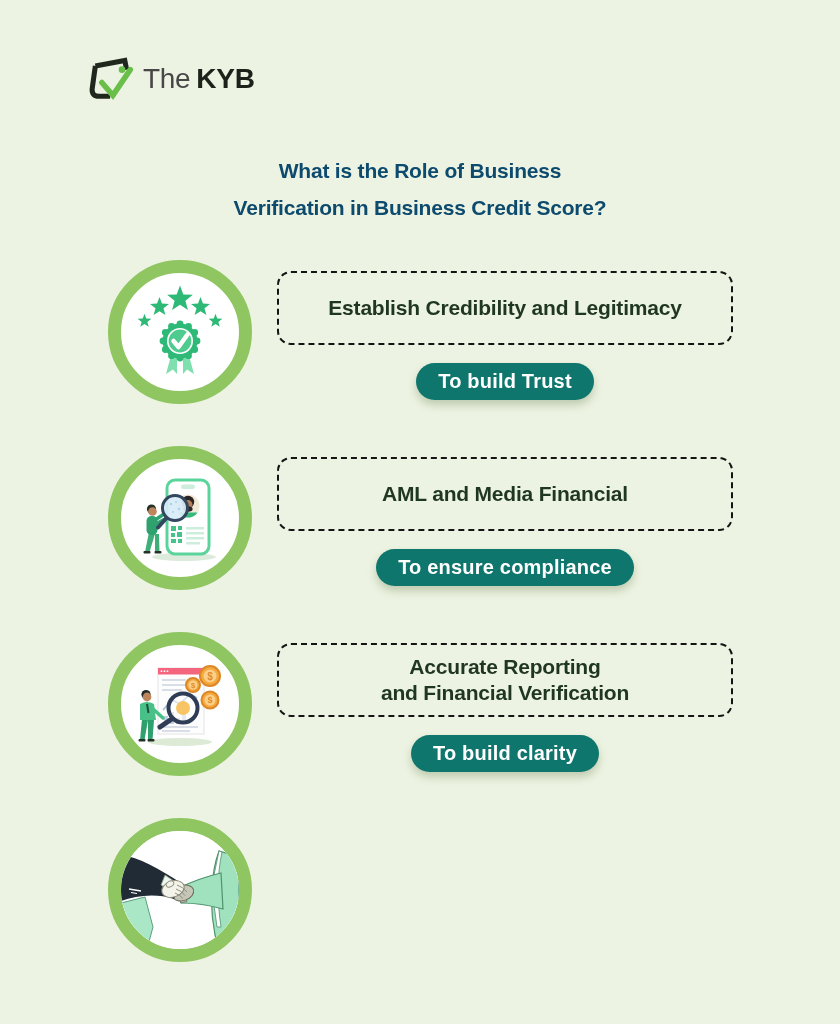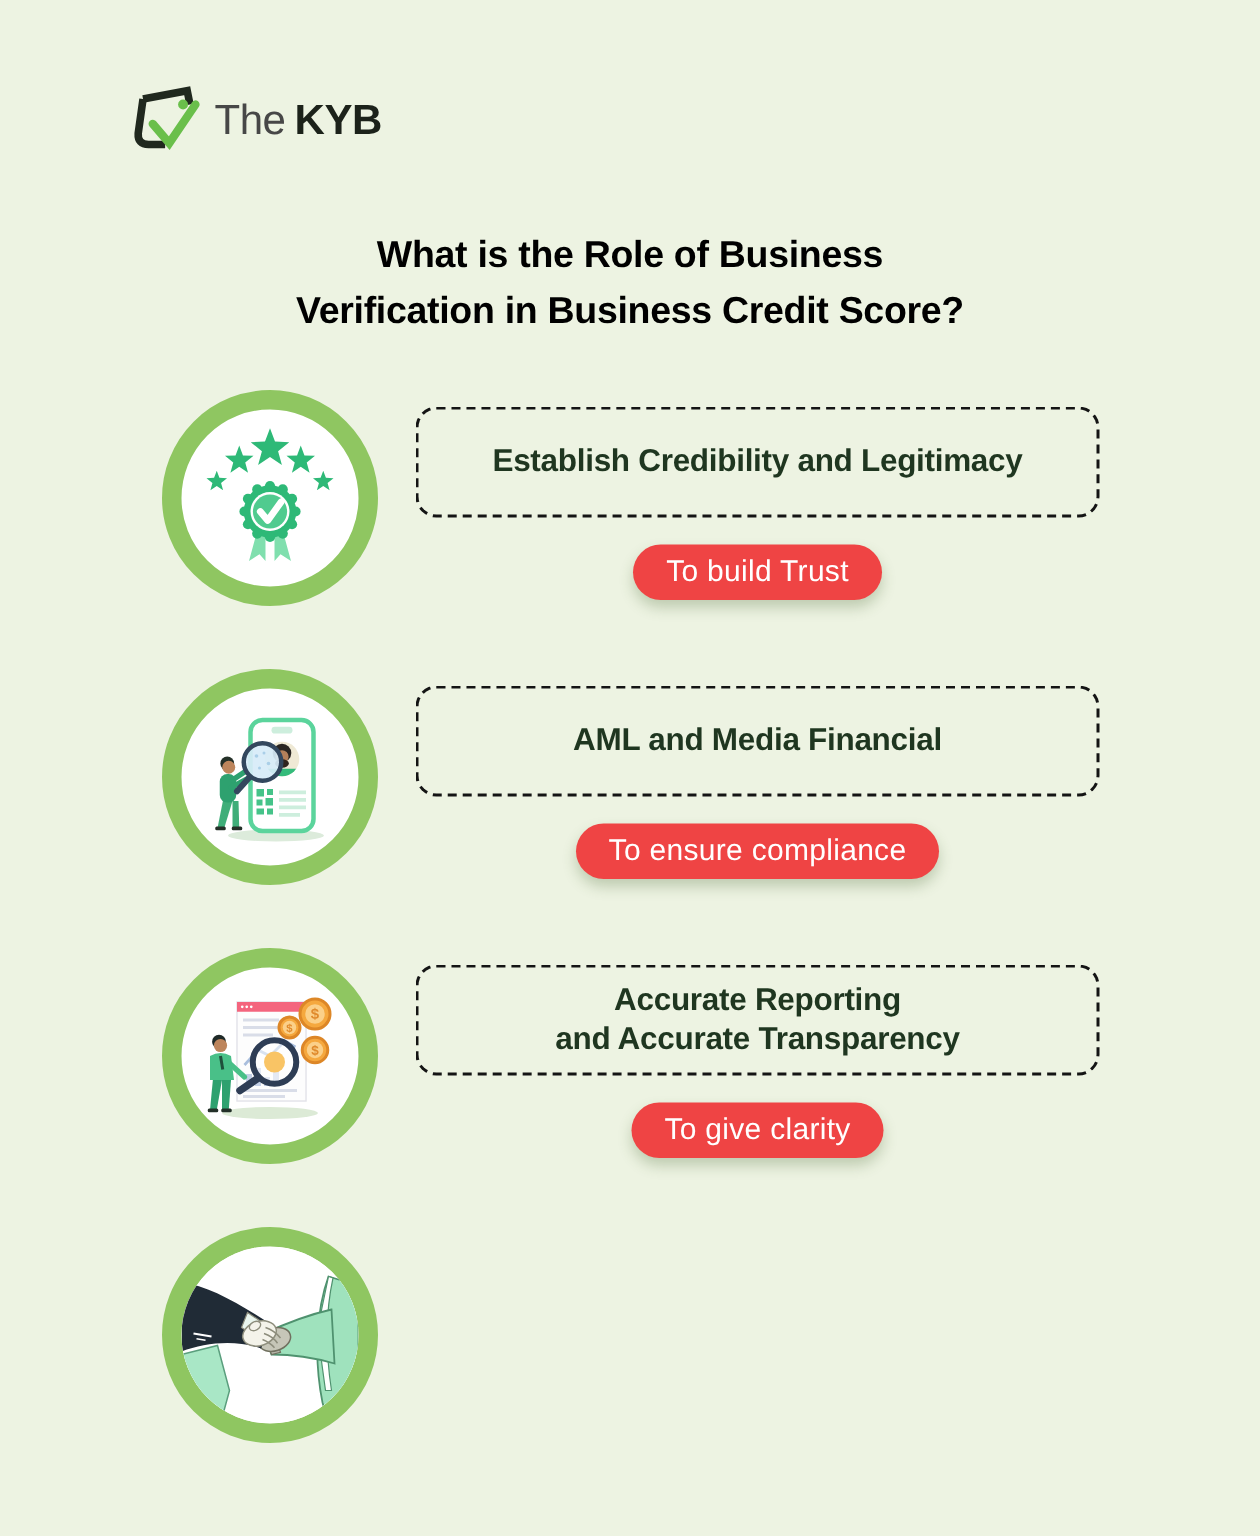--- a/index.html
+++ b/index.html
@@ -8,40 +8,40 @@
     font-family:"Liberation Sans", sans-serif;overflow:hidden;
   }
   
   .logo{position:absolute;left:88px;top:54px;display:flex;align-items:center;gap:9px;}
   .logo-text{font-size:28px;letter-spacing:-0.3px;white-space:nowrap;}
   .logo-the{color:#474747;font-weight:400;}
   .logo-kyb{color:#1c221a;font-weight:800;margin-left:6px;margin-top:34px;}
   
   .title{
     position:absolute;top:152px;left:0;width:840px;text-align:center;
-    font-size:25px;font-weight:bold;color:#000000;line-height:37px;letter-spacing:-0.2px;
+    font-size:21px;font-weight:bold;color:#0c4a6e;line-height:37px;letter-spacing:-0.2px;
   }
   
   .row{position:absolute;left:0;width:840px;height:190px;}
   .row1{top:260px}.row2{top:446px}.row3{top:632px}.row4{top:818px}
   .icon-circle{
     position:absolute;left:108px;top:0;width:118px;height:118px;
     border:13px solid #8fc661;border-radius:50%;background:#ffffff;
     overflow:hidden;display:flex;align-items:center;justify-content:center;
   }
   .dash-box{
     position:absolute;left:277px;top:11px;width:456px;height:74px;box-sizing:border-box;
     border:2px dashed #141414;border-radius:14px;
     display:flex;flex-direction:column;justify-content:center;align-items:center;
     text-align:center;
   }
   .dash-box .hl{display:block;font-size:21px;font-weight:bold;color:#1f3620;line-height:26px;letter-spacing:-0.2px;}
   .pill-wrap{position:absolute;left:277px;top:103px;width:456px;text-align:center;}
   .pill{
-    display:inline-block;background:#ef4444;color:#ffffff;font-weight:normal;font-size:20px;
+    display:inline-block;background:#0f766e;color:#ffffff;font-weight:bold;font-size:20px;
     padding:7px 22px;border-radius:20px;letter-spacing:0.2px;
     box-shadow:0 5px 9px rgba(70,100,45,.28);
   }
 </style>
 </head>
 <body>
 
 <div class="canvas">
 
   <div class="logo">
@@ -208,24 +208,24 @@
         <circle cx="16" cy="40.5" r="4.6" fill="#1f2a28"></circle>
         <circle cx="17" cy="43" r="4.4" fill="#bd855c"></circle>
         <path d="M22,54 L33,64" stroke="#49c088" stroke-width="3.5" stroke-linecap="round"></path>
         <path d="M42.5,64.5 L30,73" stroke="#2e3d55" stroke-width="5" stroke-linecap="round"></path>
         <circle cx="53" cy="54" r="14.5" fill="#ffffff" fill-opacity="0.55" stroke="#2e3d55" stroke-width="4"></circle>
         <circle cx="53" cy="54" r="7" fill="#f9c465"></circle>
       </svg>
     </div>
     <div class="dash-box">
       <span class="hl">Accurate Reporting</span>
-      <span class="hl">and Accurate Transparency</span>
+      <span class="hl">and Financial Verification</span>
     </div>
     <div class="pill-wrap">
-      <span class="pill">To give clarity</span>
+      <span class="pill">To build clarity</span>
     </div>
   </div>
 
   <div class="row row4">
     <div class="icon-circle">
       <svg width="118" height="118" viewBox="0 0 118 118">
         <rect x="0" y="0" width="118" height="118" fill="#ffffff"></rect>
 
         <path d="M118,26 L98,20 C90,42 88,74 94,104 L98,118 L118,118 Z" fill="#9fe2bd" stroke="#4f926f" stroke-width="1.2"></path>
         <path d="M98,20 L93,44 L93,74 L96,96 L100,96 C96,70 96,44 101,21 Z" fill="#ffffff" stroke="#4f926f" stroke-width="0.8"></path>

